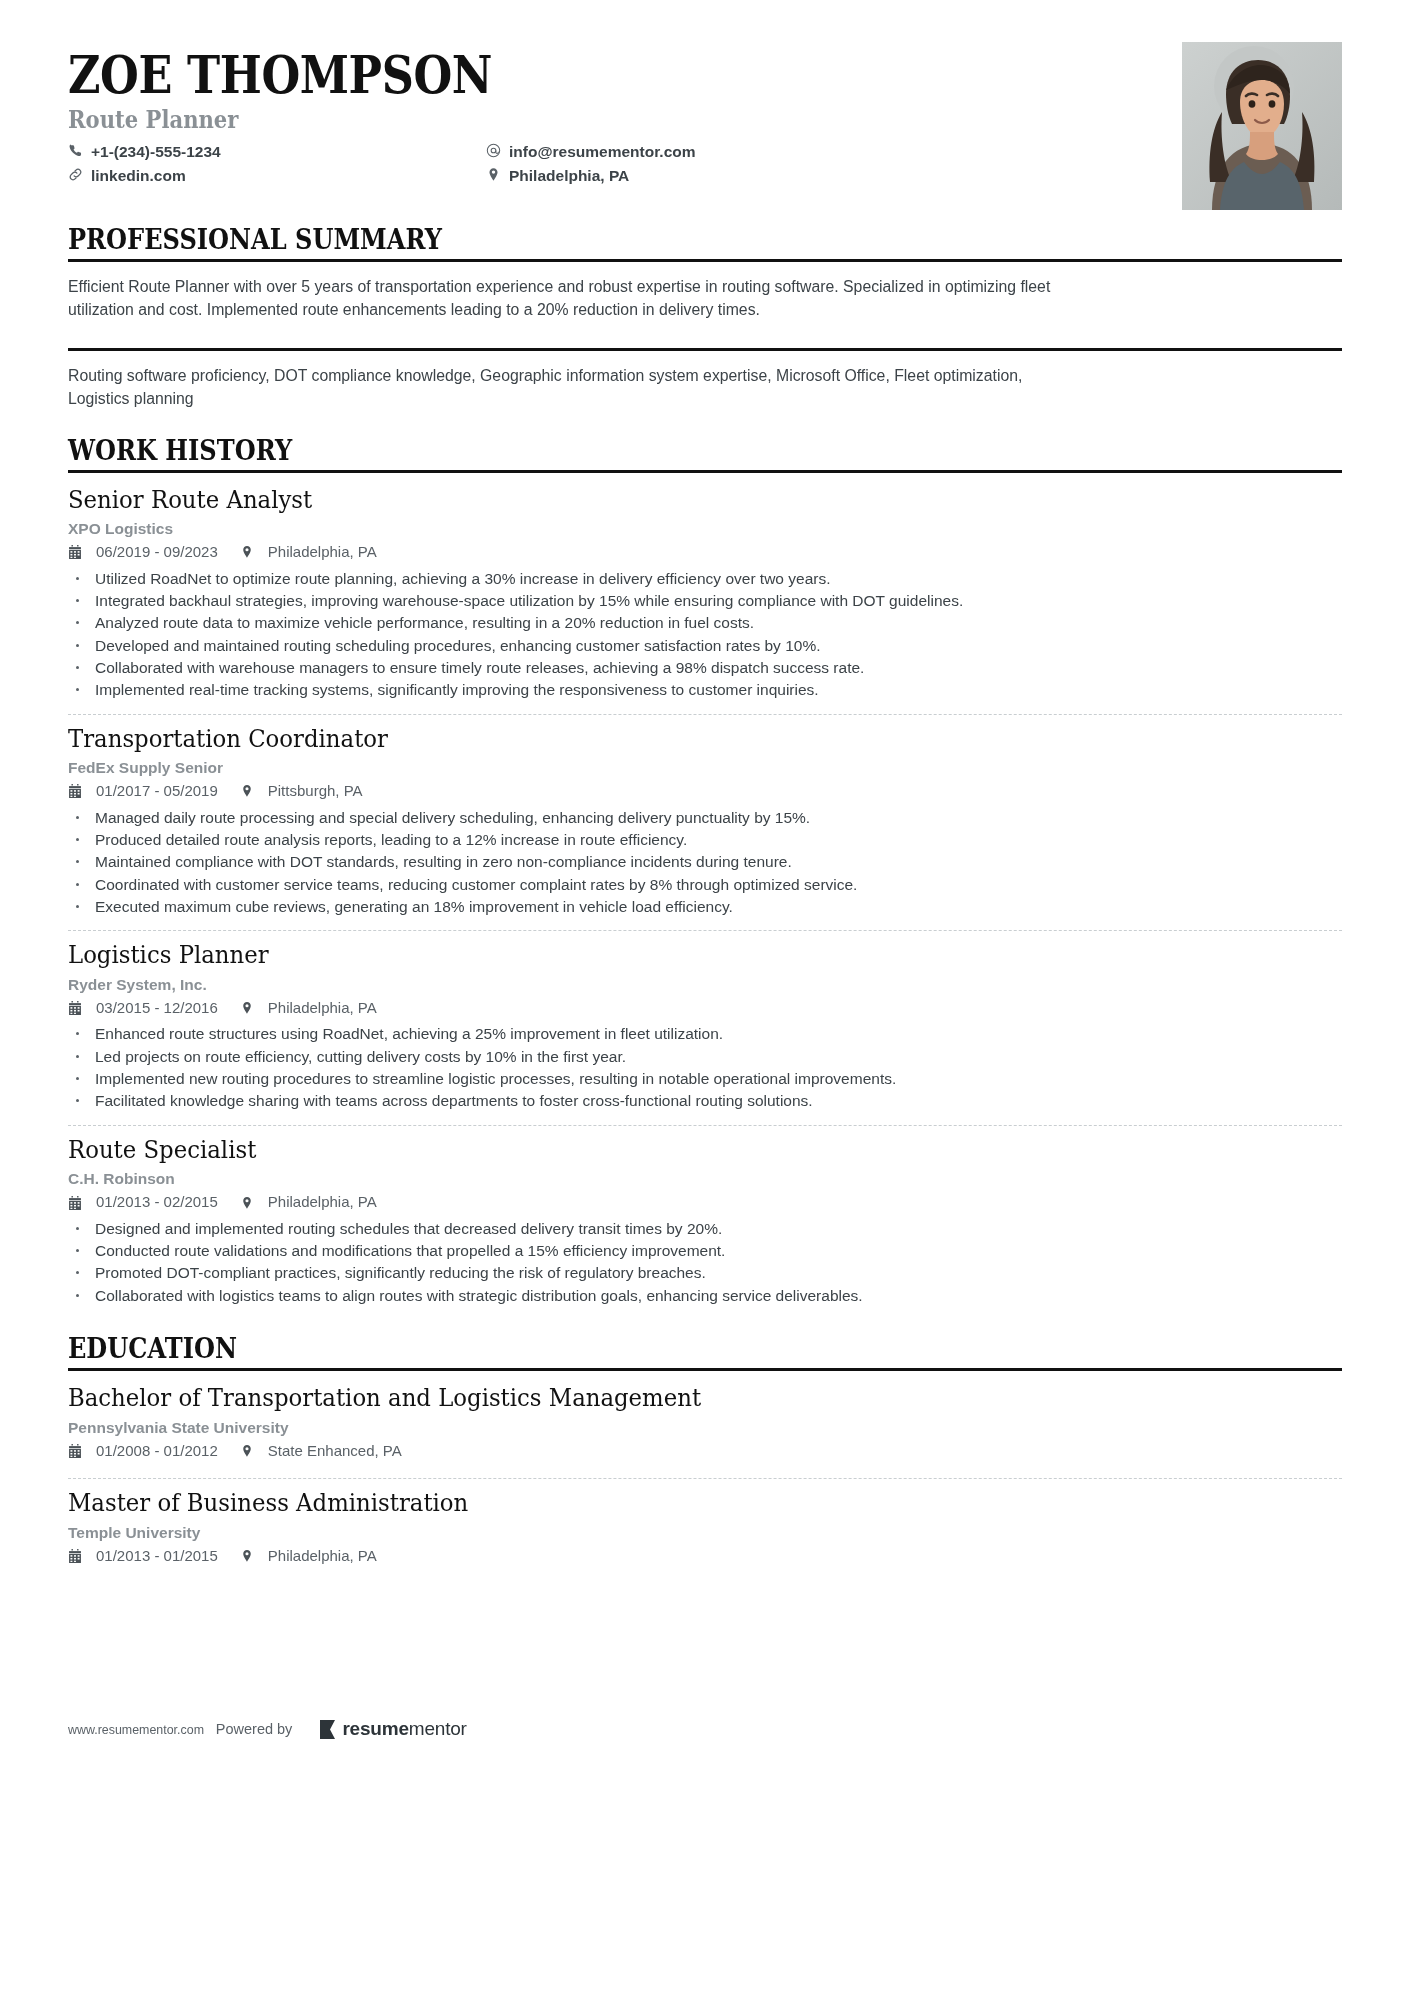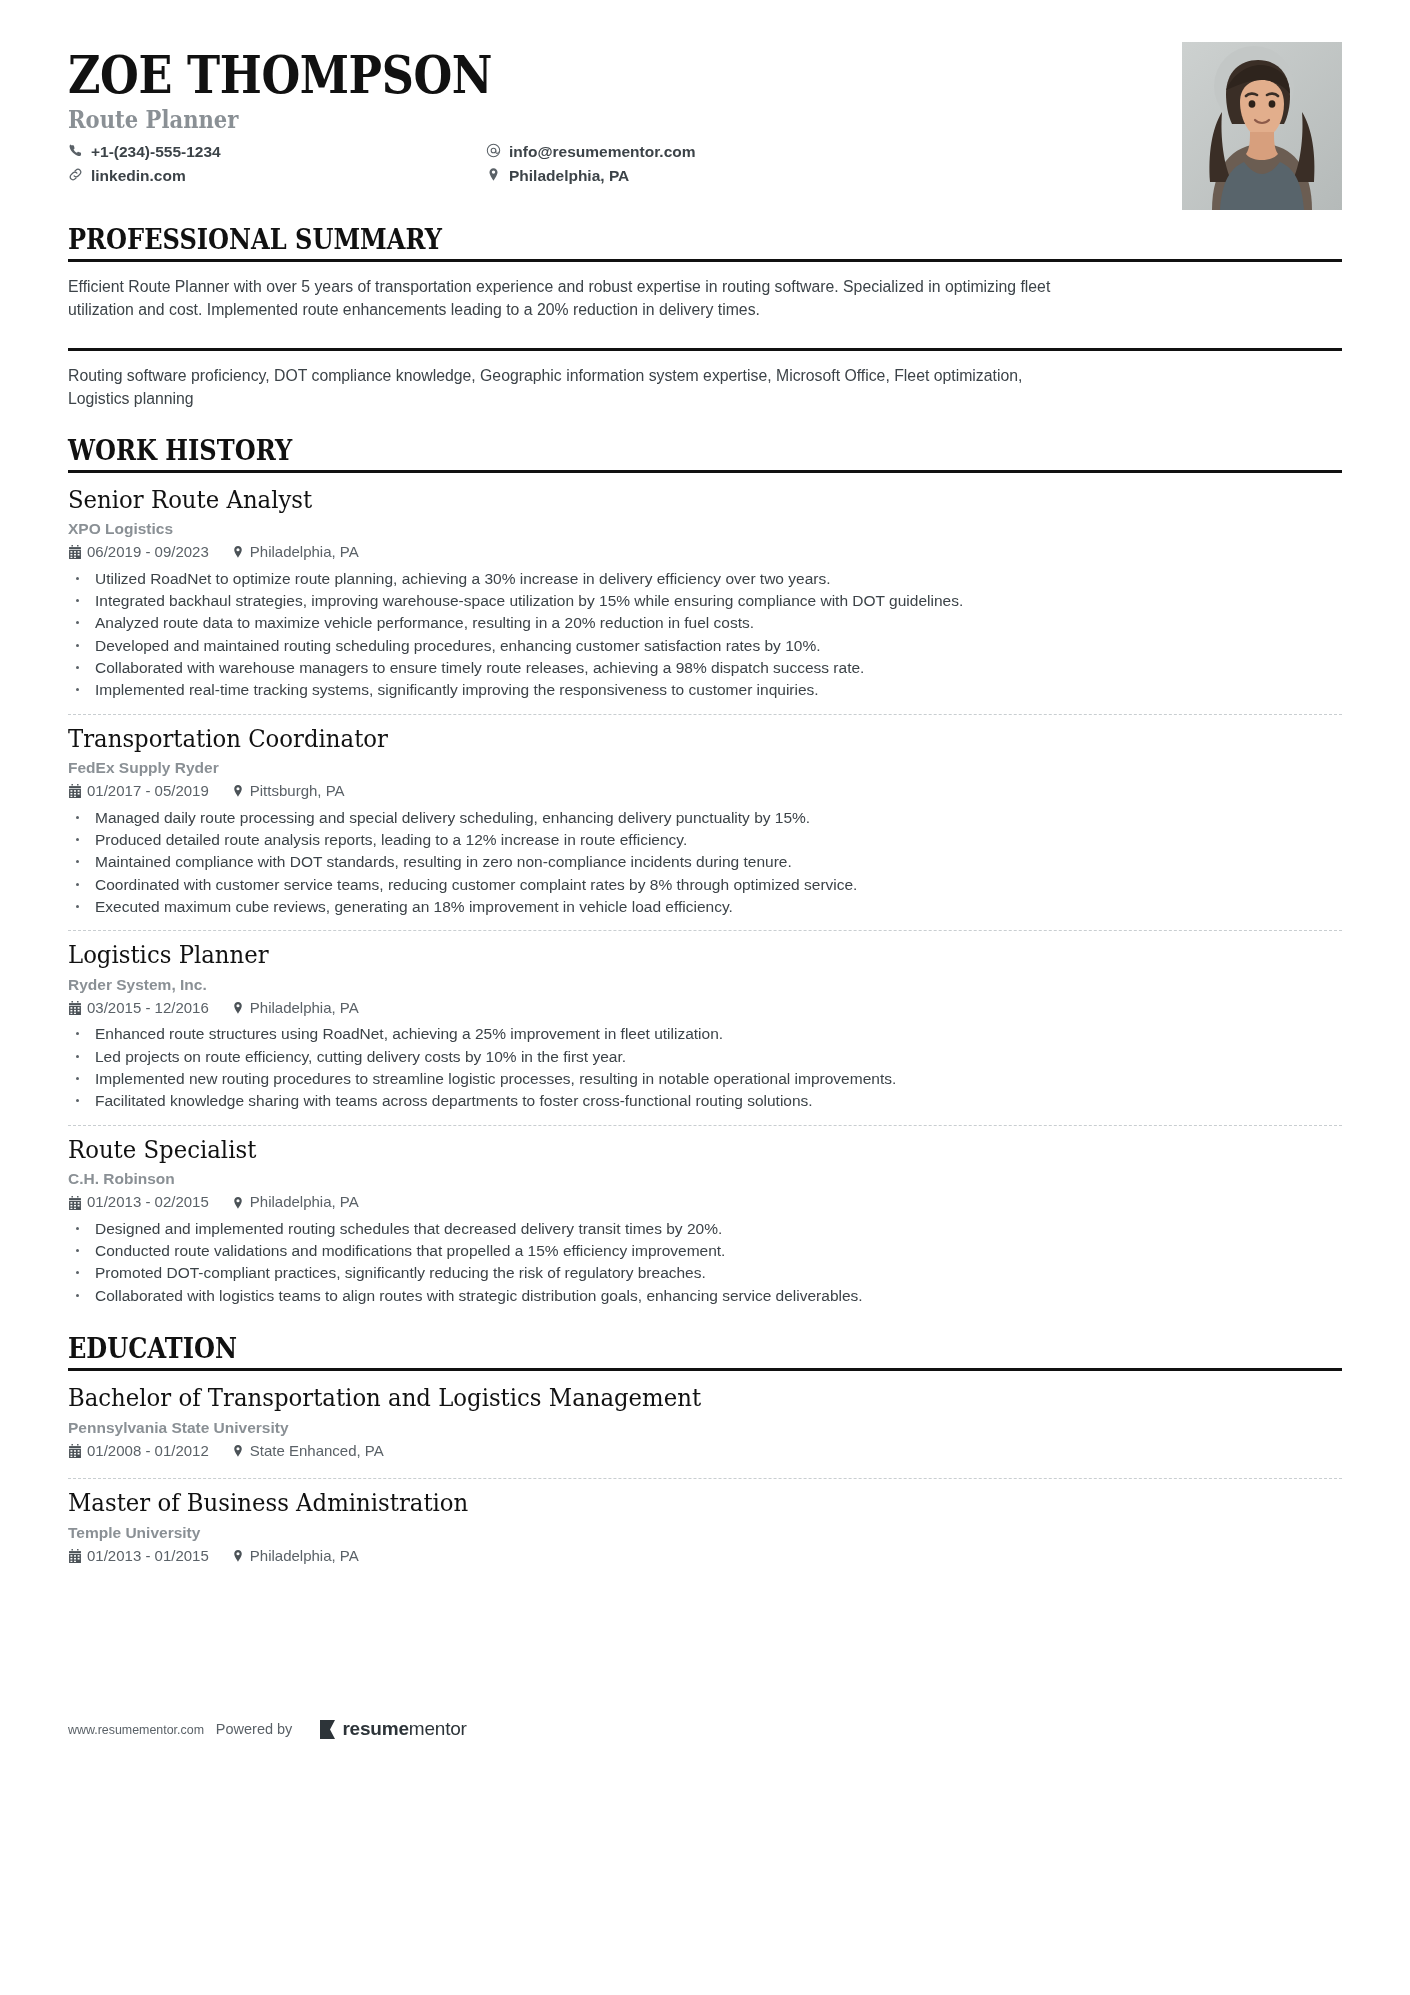--- a/index.html
+++ b/index.html
@@ -155,21 +155,21 @@
   }
   .entry-meta {
     display: flex;
     align-items: center;
     gap: 22px;
     margin-bottom: 7px;
   }
   .meta-item {
     display: flex;
     align-items: center;
-    gap: 5px;
+    gap: 14px;
     font-size: 15px;
     color: #5a6167;
     line-height: 1.1;
     white-space: nowrap;
     justify-content: flex-end;
   }
   .meta-item .m-icon {
     width: 14px;
     height: 14px;
     flex: 0 0 14px;
@@ -379,21 +379,21 @@
             <li>Utilized RoadNet to optimize route planning, achieving a 30% increase in delivery efficiency over two years.</li>
             <li>Integrated backhaul strategies, improving warehouse-space utilization by 15% while ensuring compliance with DOT guidelines.</li>
             <li>Analyzed route data to maximize vehicle performance, resulting in a 20% reduction in fuel costs.</li>
             <li>Developed and maintained routing scheduling procedures, enhancing customer satisfaction rates by 10%.</li>
             <li>Collaborated with warehouse managers to ensure timely route releases, achieving a 98% dispatch success rate.</li>
             <li>Implemented real-time tracking systems, significantly improving the responsiveness to customer inquiries.</li>
           </ul>
         </div>
         <div class="entry">
           <div class="entry-title">Transportation Coordinator</div>
-          <div class="entry-org">FedEx Supply Ryder</div>
+          <div class="entry-org">FedEx Supply Senior</div>
           <div class="entry-meta">
             <span class="meta-item">
               <span class="m-icon">
                 <svg viewBox="0 0 16 16" width="14" height="14" fill="currentColor">
                   <path d="M4 0h1.6v1.6H4zM10.4 0H12v1.6h-1.6z"></path>
                   <path d="M1.2 2.4h13.6v2.2H1.2z"></path>
                   <path d="M1.2 5.4h13.6V16H1.2z" fill="currentColor"></path>
                   <g fill="#ffffff">
                     <rect x="2.8" y="7" width="2.2" height="1.8"></rect>
                     <rect x="6.9" y="7" width="2.2" height="1.8"></rect>

